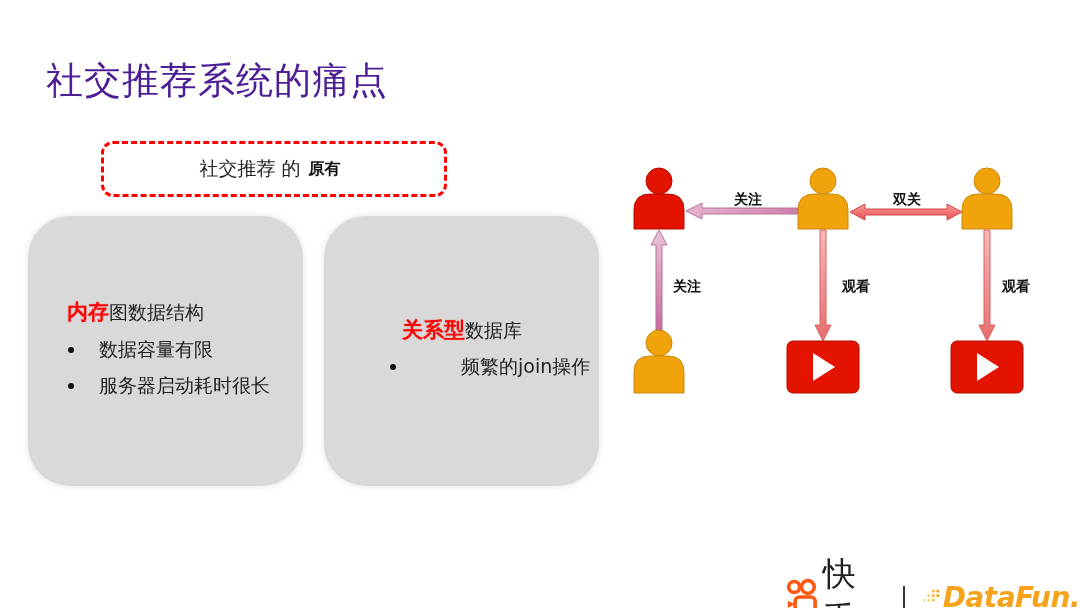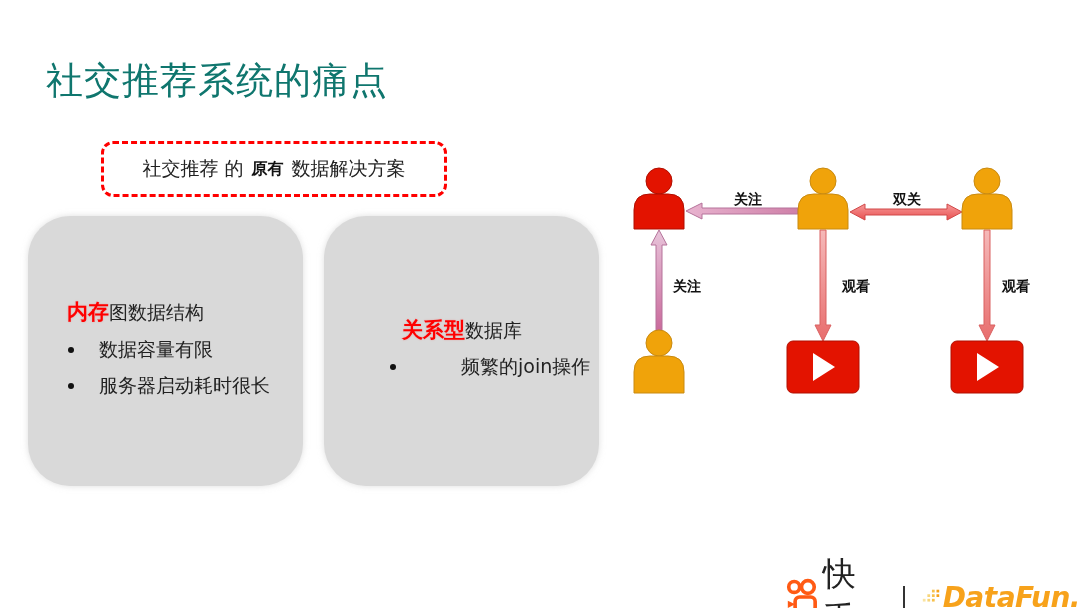--- a/index.html
+++ b/index.html
@@ -2,21 +2,21 @@
 <html><head>
   <meta charset="utf-8">
   <style>
     html, body { margin: 0; padding: 0; }
     body {
       width: 1080px; height: 608px; background: #ffffff; position: relative; overflow: hidden;
       font-family: "DejaVu Sans", "Liberation Sans", sans-serif;
     }
     .title {
       position: absolute; left: 46px; top: 56px;
-      font-size: 37px; color: #0f766e; letter-spacing: 1px; white-space: nowrap;
+      font-size: 37px; color: #4c1d95; letter-spacing: 1px; white-space: nowrap;
     }
     .dashed-box {
       position: absolute; left: 101px; top: 141px; width: 340px; height: 50px;
       border: 3.5px dashed #ff0000; border-radius: 12px;
       display: flex; align-items: center; justify-content: center;
       font-size: 19px; color: #222; white-space: nowrap;
     }
     .dashed-box .bold { font-weight: bold; color: #111; font-size: 16px; margin: 0 8px; }
     .card {
       position: absolute; top: 216px; width: 275px; height: 270px;
@@ -40,21 +40,20 @@
     .df-text { font-size: 28px; font-style: italic; font-weight: bold; color: #f7a21b; margin-left: 2px; letter-spacing: -0.5px; }
   </style>
 </head>
 <body>
 
 <div class="title">社交推荐系统的痛点</div>
 
 <div class="dashed-box">
   <span>社交推荐 的</span>
   <span class="bold">原有</span>
-  <span>数据解决方案</span>
 </div>
 
 <div class="card card1">
   <div class="card-heading" style="left:39px; top:82px;font-family:Liberation Mono, monospace;">
     <span class="hl">内存</span><span>图数据结构</span>
   </div>
   <div class="bullet" style="left:40px; top:157px;">
     <span class="dot"></span>
     <span style="margin-left:25px;">服务器启动耗时很长</span>
   </div>

